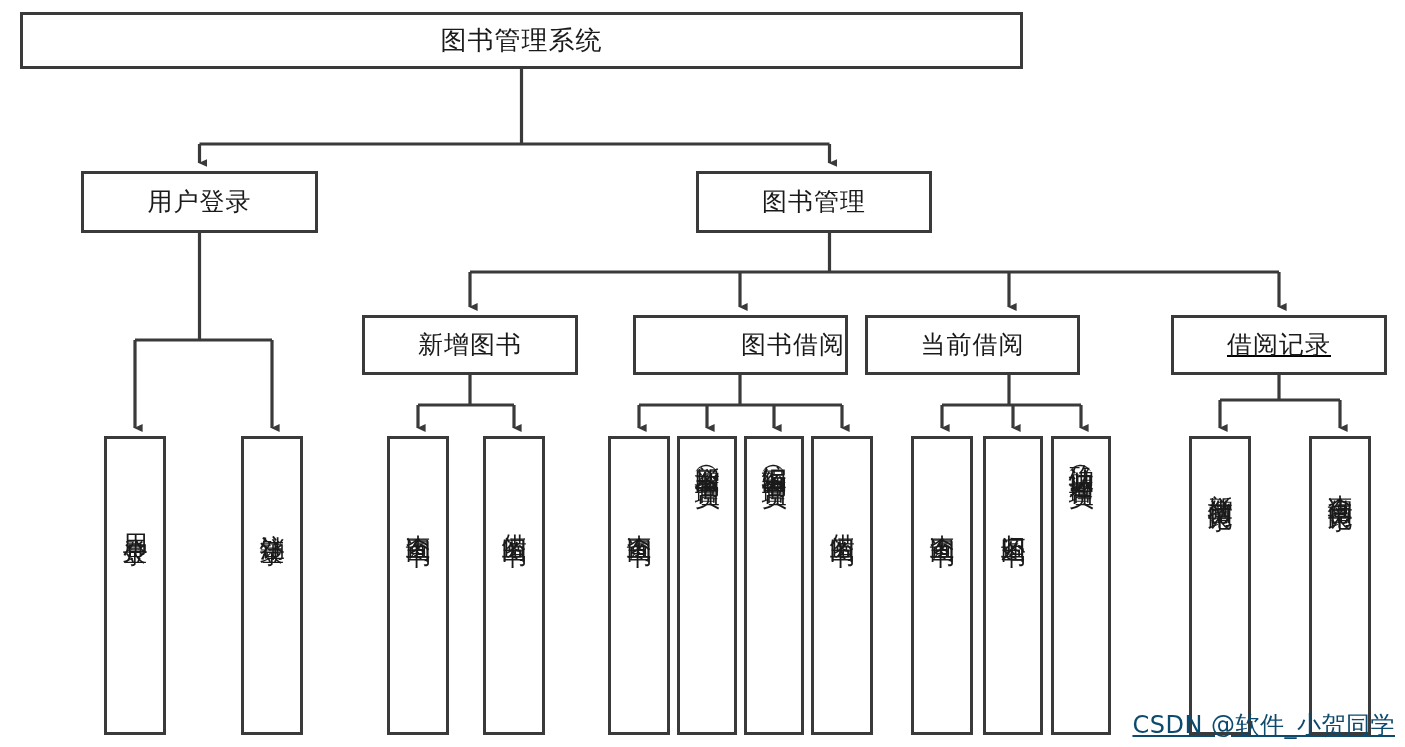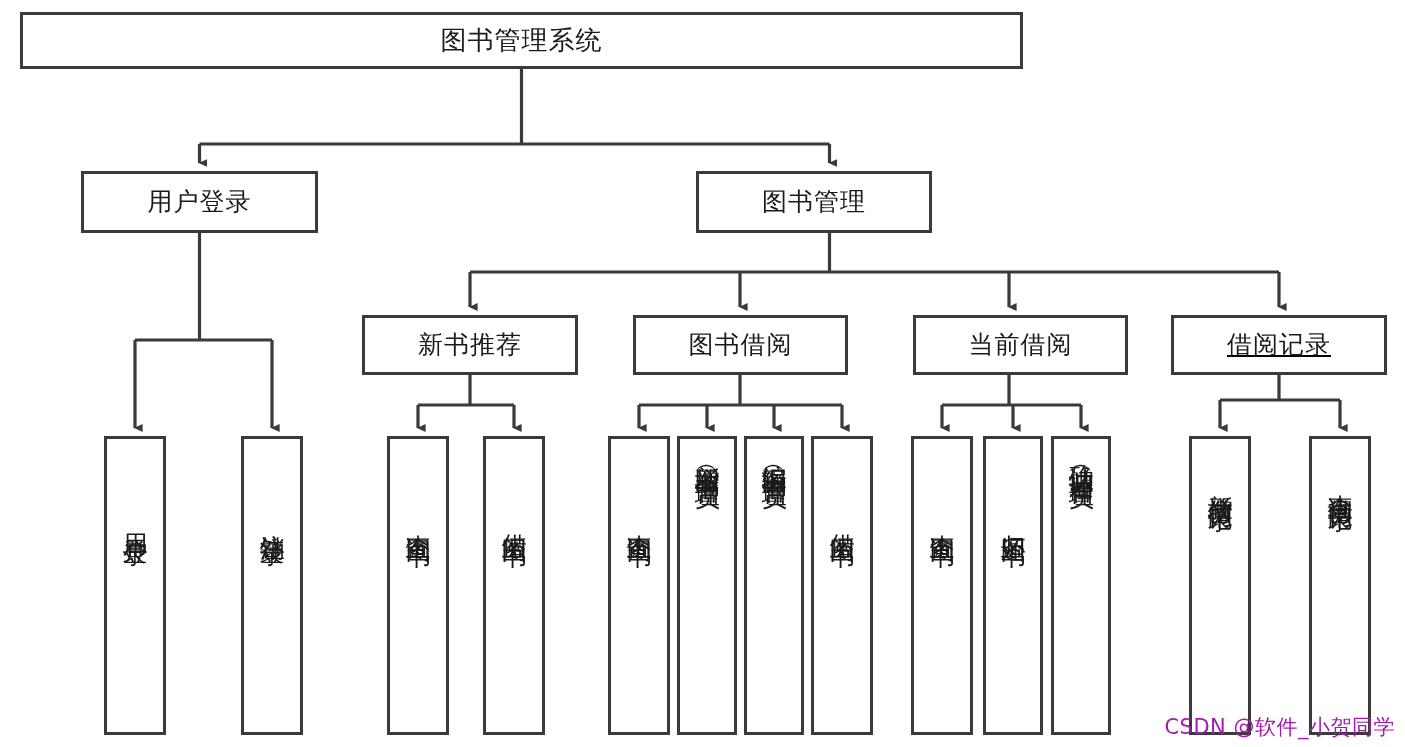--- a/index.html
+++ b/index.html
@@ -58,25 +58,26 @@
     font-size: 25px;
     line-height: 1.18;
     letter-spacing: 3px;
     white-space: normal;
     max-height: 100%;
   }
   .watermark {
     position: absolute;
     right: 10px;
     bottom: 6px;
-    font-size: 21px;
-    color: #a21caf;
+    font-size: 24px;
+    color: #0c4a6e;
     z-index: 5;
     white-space: nowrap;
     letter-spacing: 0.5px;
+    text-decoration: underline;
   }
 </style>
 </head>
 <body>
 
 <div id="canvas">
 
   <svg class="wires" viewBox="0 0 1405 747" xmlns="http://www.w3.org/2000/svg">
     <defs>
       <marker id="arrow" markerWidth="9" markerHeight="9" refX="4.5" refY="7.6" orient="auto" markerUnits="userSpaceOnUse">
@@ -136,26 +137,26 @@
   </div>
 
   <div class="node horiz" style="left:81px; top:171px; width:237px; height:62px;">
     <span class="lbl">用户登录</span>
   </div>
   <div class="node horiz" style="left:696px; top:171px; width:236px; height:62px;">
     <span class="lbl">图书管理</span>
   </div>
 
   <div class="node horiz" style="left:362px; top:315px; width:216px; height:60px;">
-    <span class="lbl">新书推荐</span>
-  </div>
-  <div class="node horiz" style="left:633px; top:315px; width:215px; height:60px;">
+    <span class="lbl">新增图书</span>
+  </div>
+  <div class="node horiz" style="left:633px; top:315px; width:215px; height:60px;justify-content:flex-end;">
     <span class="lbl">图书借阅</span>
   </div>
-  <div class="node horiz" style="left:913px; top:315px; width:215px; height:60px;">
+  <div class="node horiz" style="left:865px; top:315px; width:215px; height:60px;">
     <span class="lbl">当前借阅</span>
   </div>
   <div class="node horiz" style="left:1171px; top:315px; width:216px; height:60px;text-decoration:underline;">
     <span class="lbl">借阅记录</span>
   </div>
 
   <div class="node vert" style="left:104px; top:436px; width:62px; height:299px;">
     <span class="lbl" style="margin-top:75px;">用户登录</span>
   </div>
   <div class="node vert" style="left:241px; top:436px; width:62px; height:299px;">

